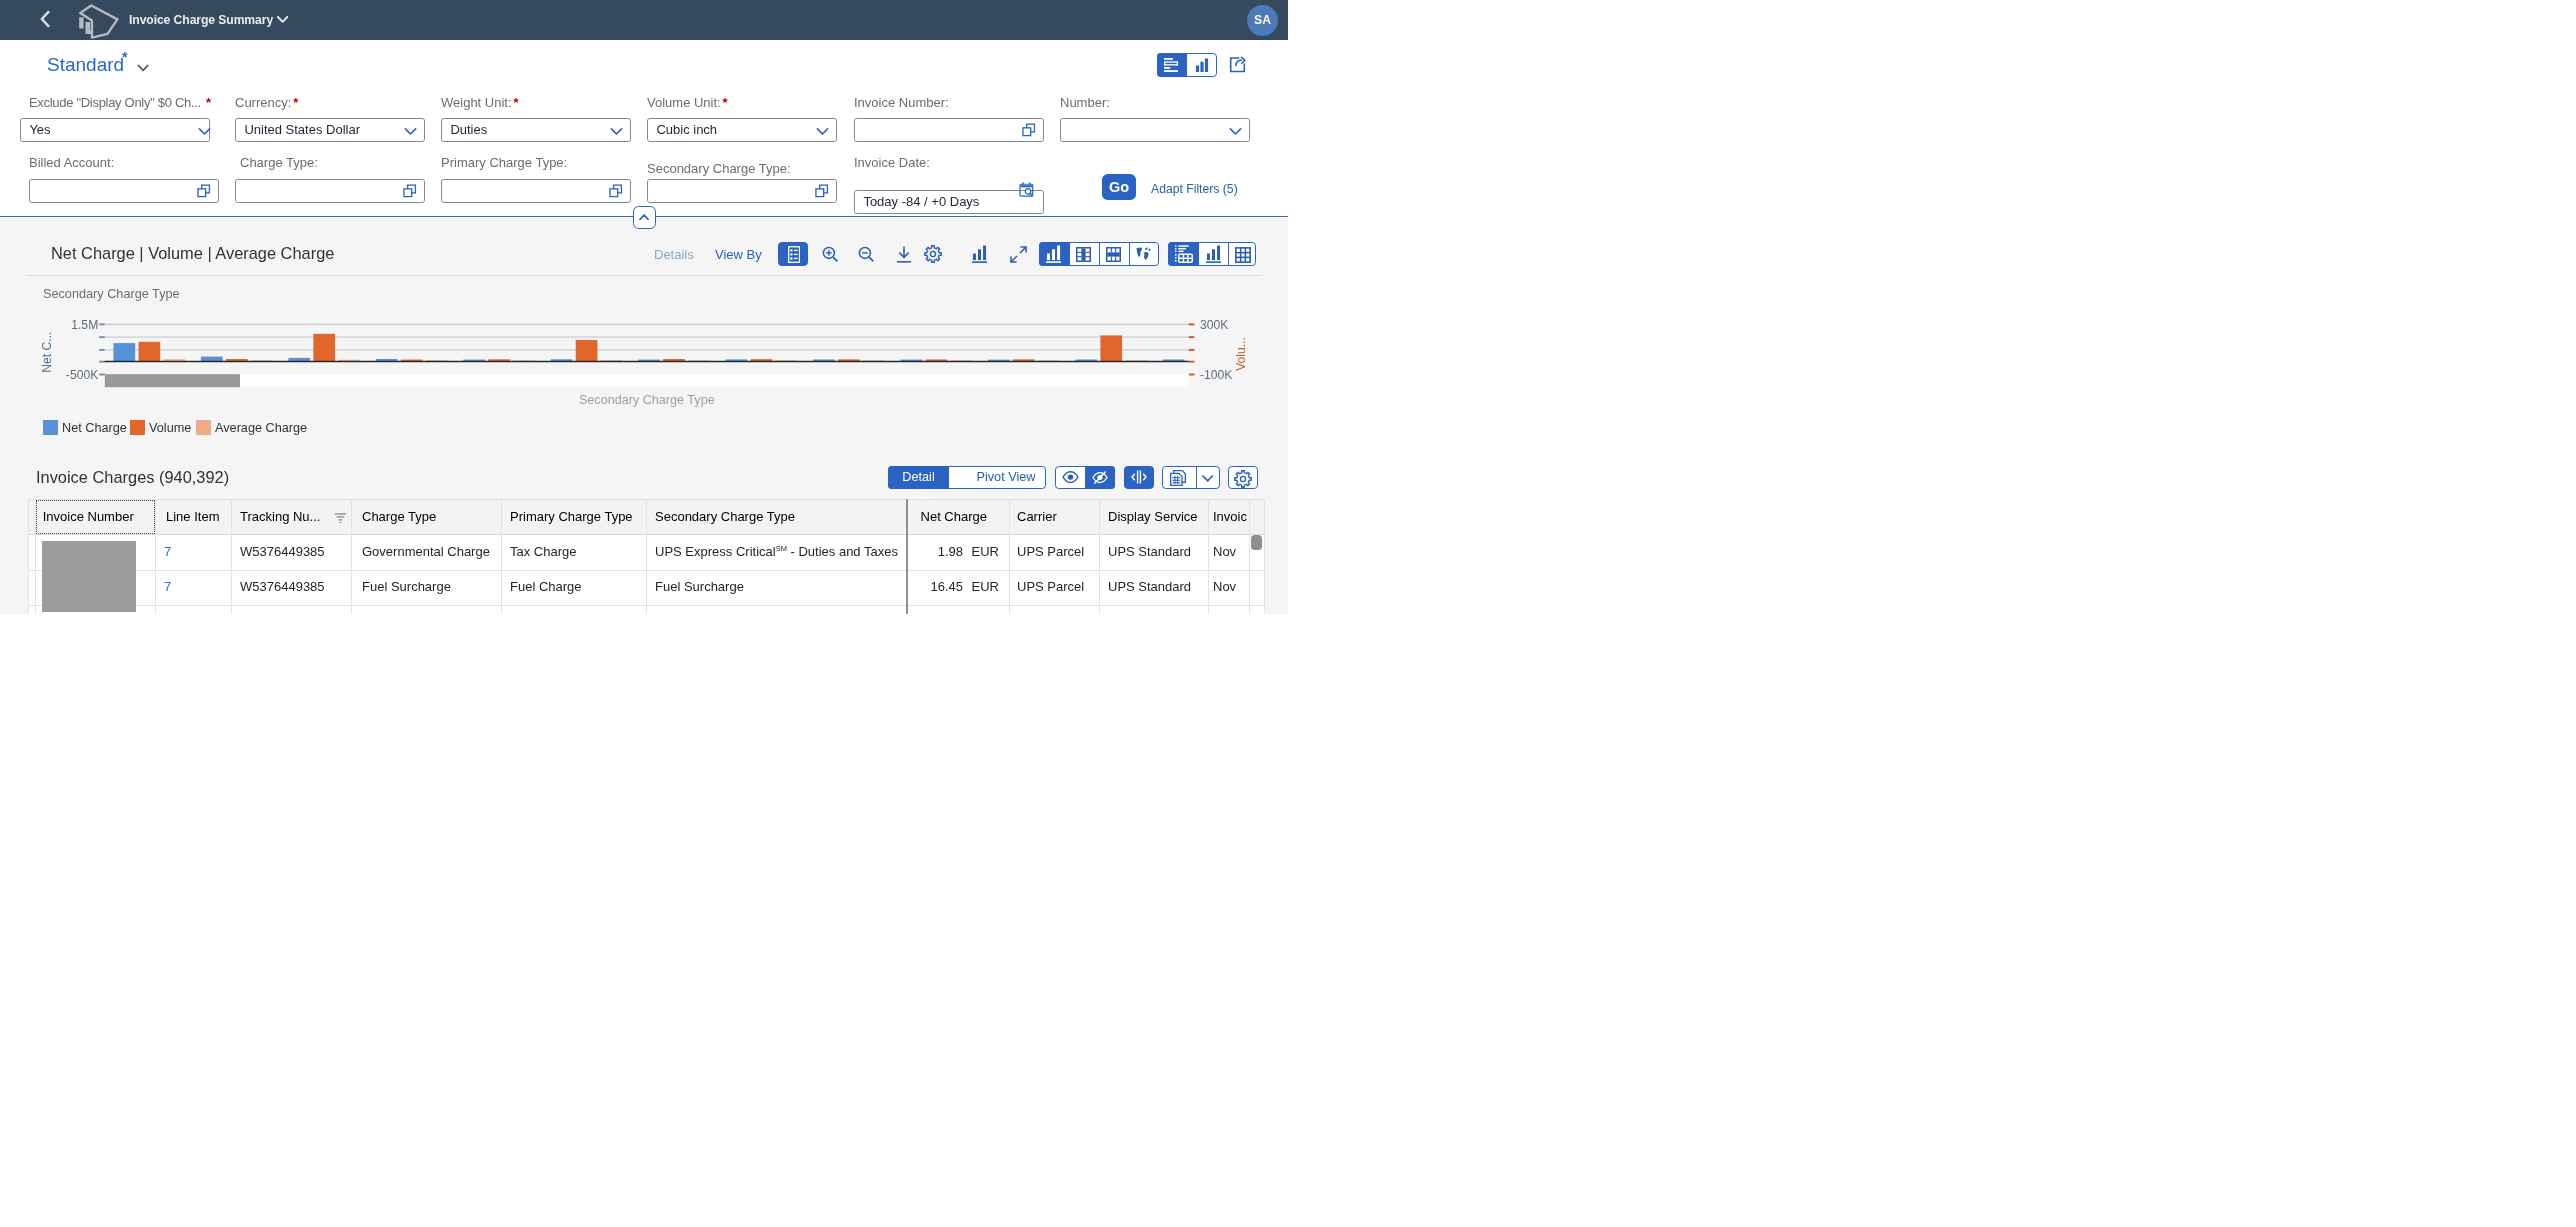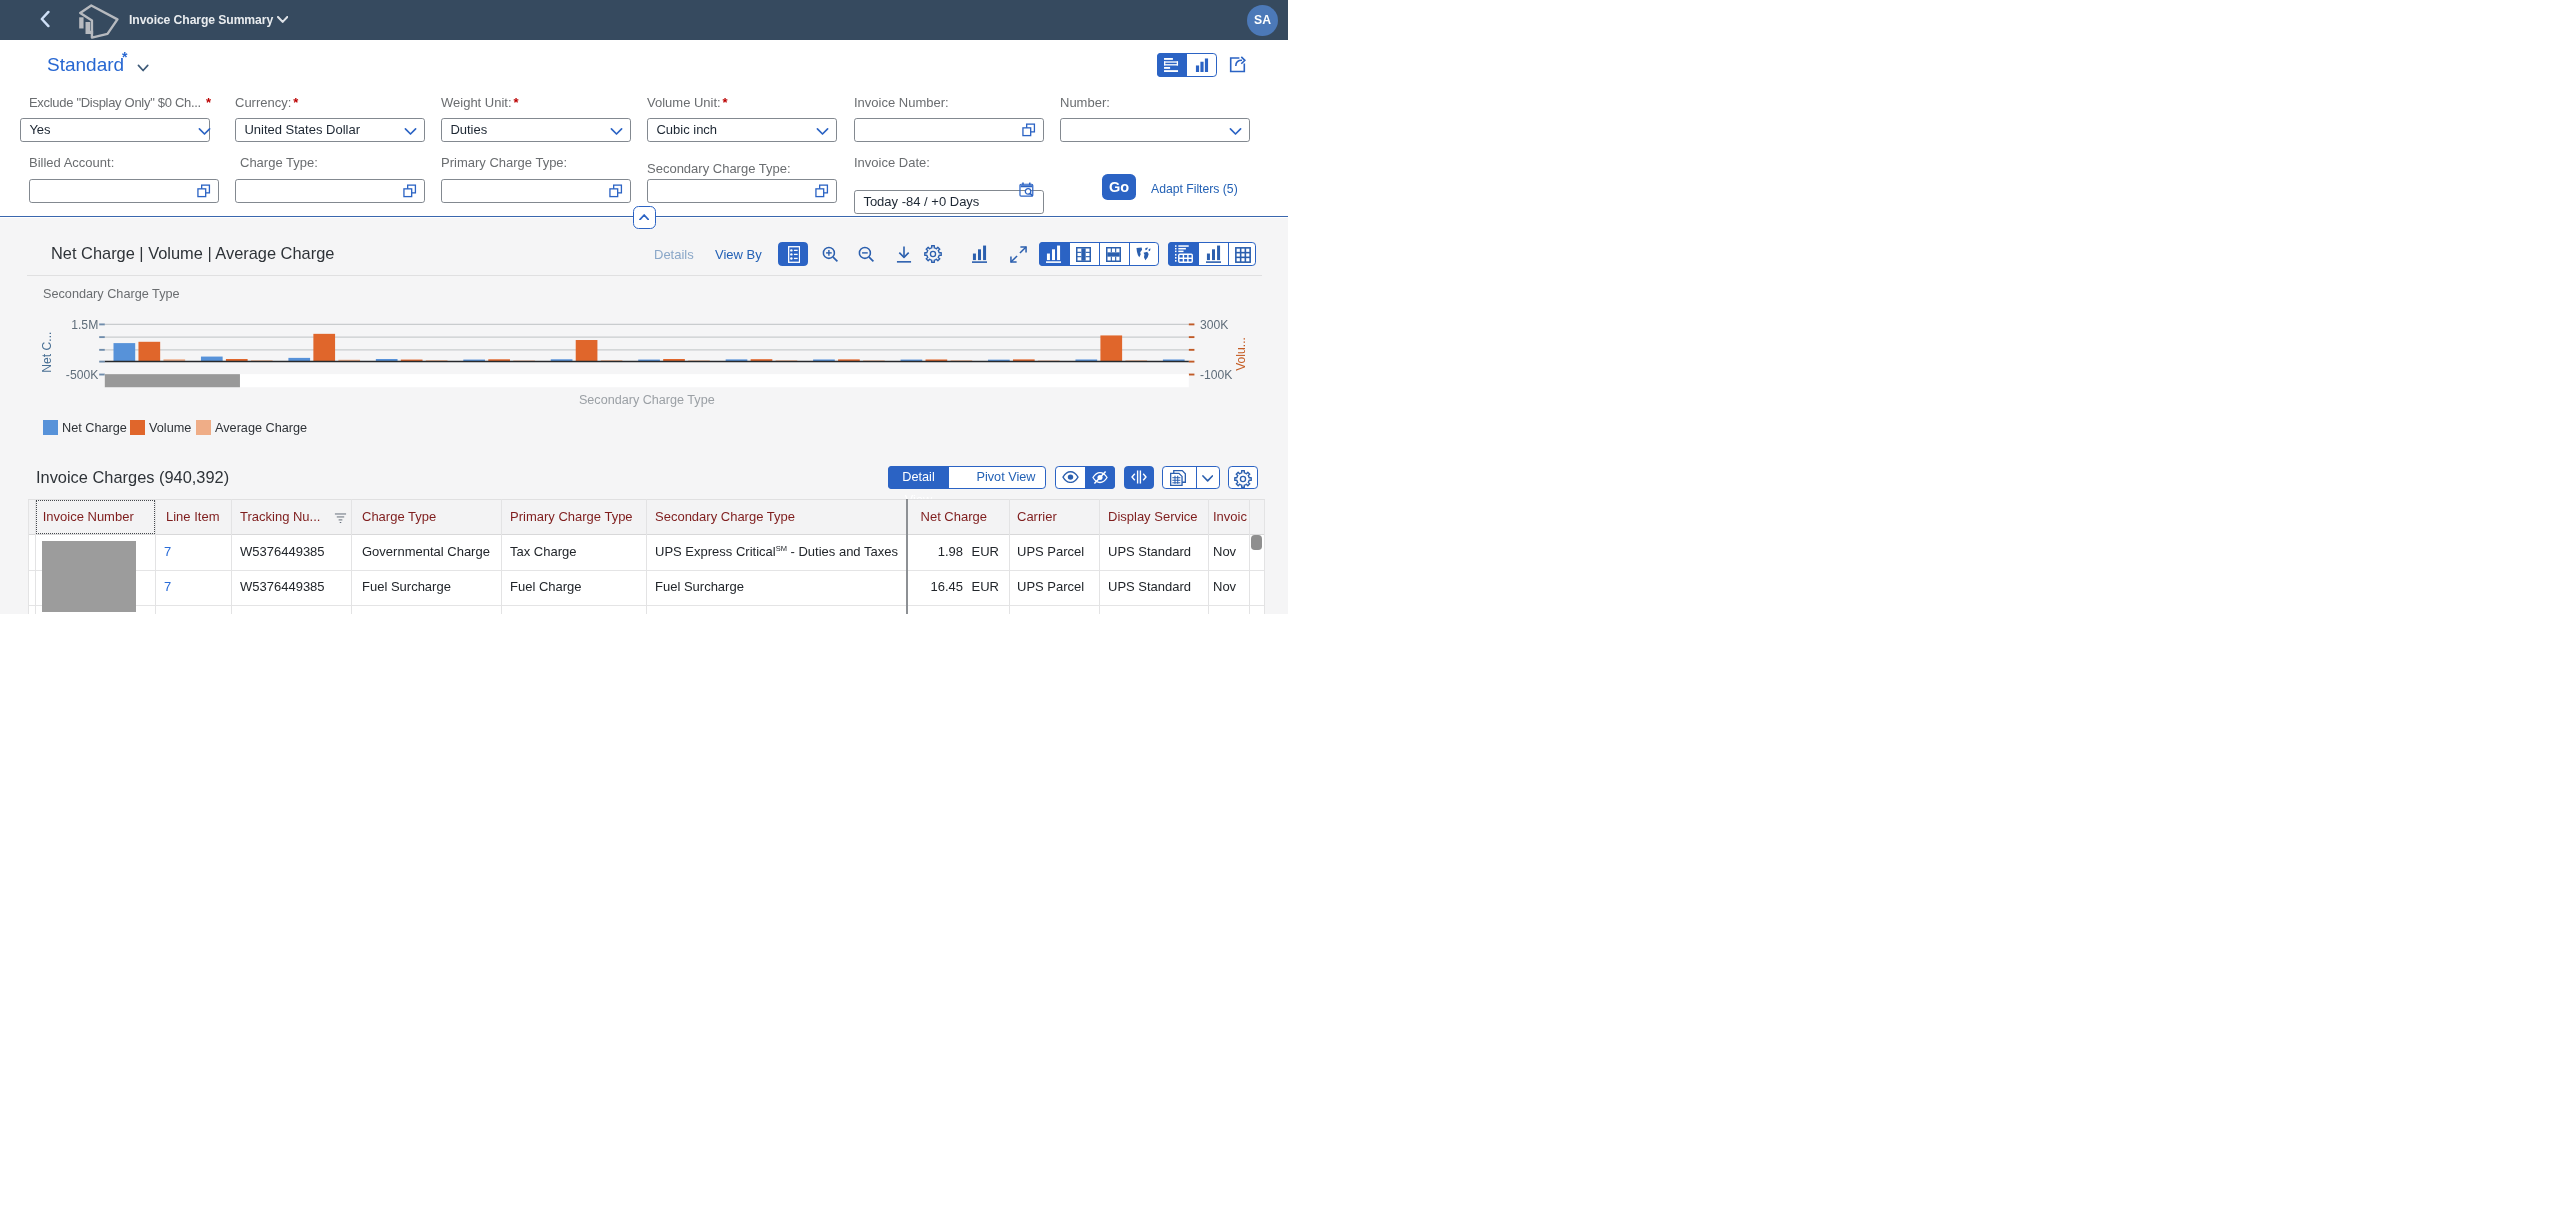--- a/index.html
+++ b/index.html
@@ -24,21 +24,21 @@
 
 #content { position:absolute; left:0; top:218px; width:1288px; height:396px; background:#f5f5f6; }
 .ctitle { position:absolute; font-size:16.4px; color:#2e3338; white-space:nowrap; }
 .divider { position:absolute; left:27px; top:275px; width:1235px; height:0.9px; background:#e0e0e1; }
 
 .tbtn { position:absolute; border:0.9px solid #2b63c4; border-radius:3.8px; background:#fff; }
 .tbtn.sel { background:#2b63c4; }
 .legtext { position:absolute; font-size:12.7px; color:#2f3338; white-space:nowrap; }
 
 #tblsec { position:absolute; left:28px; top:499px; width:1237px; height:115px; background:#fff; }
-.th { position:absolute; font-size:13px; color:#7f1d1d; white-space:nowrap; }
+.th { position:absolute; font-size:13px; color:#000000; white-space:nowrap; }
 .td { position:absolute; font-size:13px; color:#22262b; white-space:nowrap; }
 </style>
 </head>
 <body>
 
 <div id="shell">
   <svg class="abs" style="left:39px;top:10.3px" width="11.3" height="18" viewBox="0 0 12 19">
     <polyline points="10,2 3,9.5 10,17" fill="none" stroke="#cfe0f7" stroke-width="2.6" stroke-linecap="round" stroke-linejoin="round"></polyline>
   </svg>
   <svg class="abs" style="left:79px;top:3.8px" width="40" height="35" viewBox="0 0 43 37">

